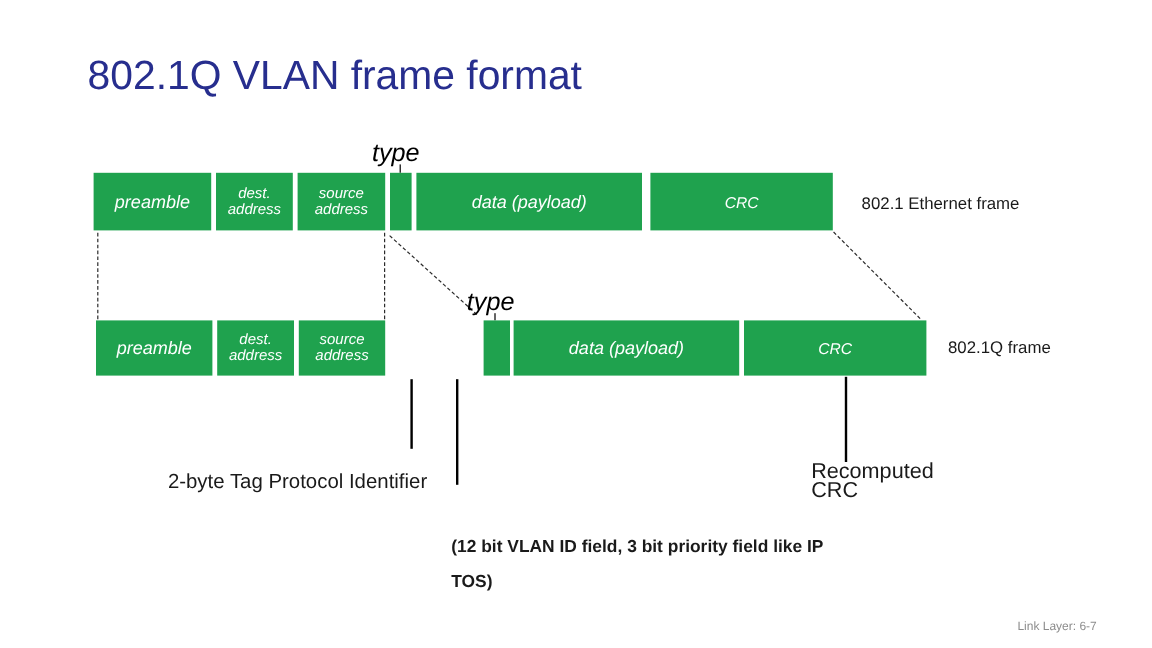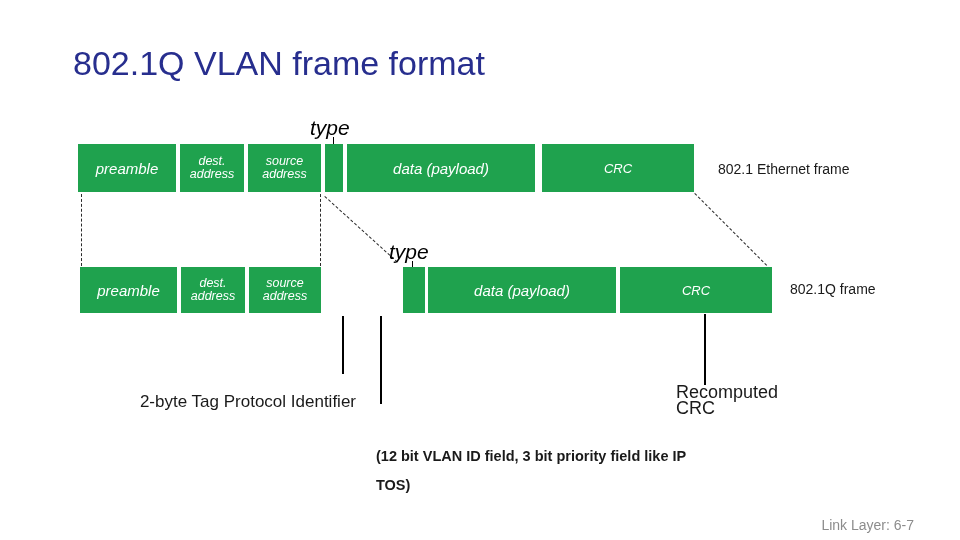--- a/index.html
+++ b/index.html
@@ -28,21 +28,21 @@
   .vdash{width:0;border-left:1.5px dashed #2b2b2b;}
   .diag{height:0;border-top:1.5px dashed #2b2b2b;transform-origin:0 0;}
   .pline{width:0;border-left:2px solid #000;}
   .ann-r{text-align:right;}
   .pre{white-space:pre-line;}
   #tpid-title{left:96px;top:392px;width:260px;font-size:17px;}
   #tpid-value{left:96px;top:403px;width:260px;font-size:15px;font-weight:bold;}
   #tci-title{left:376px;top:399px;font-size:17px;}
   #tci-detail{left:376px;top:424px;width:352px;font-size:14.5px;font-weight:bold;line-height:29px;margin-top:18px;}
   #recomputed{left:676px;top:385px;font-size:18px;line-height:15.5px;color:#1a1a1a;}
-  #footer{right:22px;top:517px;font-size:14px;color:#8c8c8c;}
+  #footer{right:22px;top:517px;font-size:10px;color:#8c8c8c;}
 </style>
 </head>
 <body>
 
 <div id="slide">
 
   <div class="abs" id="title">802.1Q VLAN frame format</div>
 
   <div class="abs type-label" style="left:310px;top:116px;">type</div>
   <div class="abs tick" style="left:333px;top:137px;height:7px;"></div>

